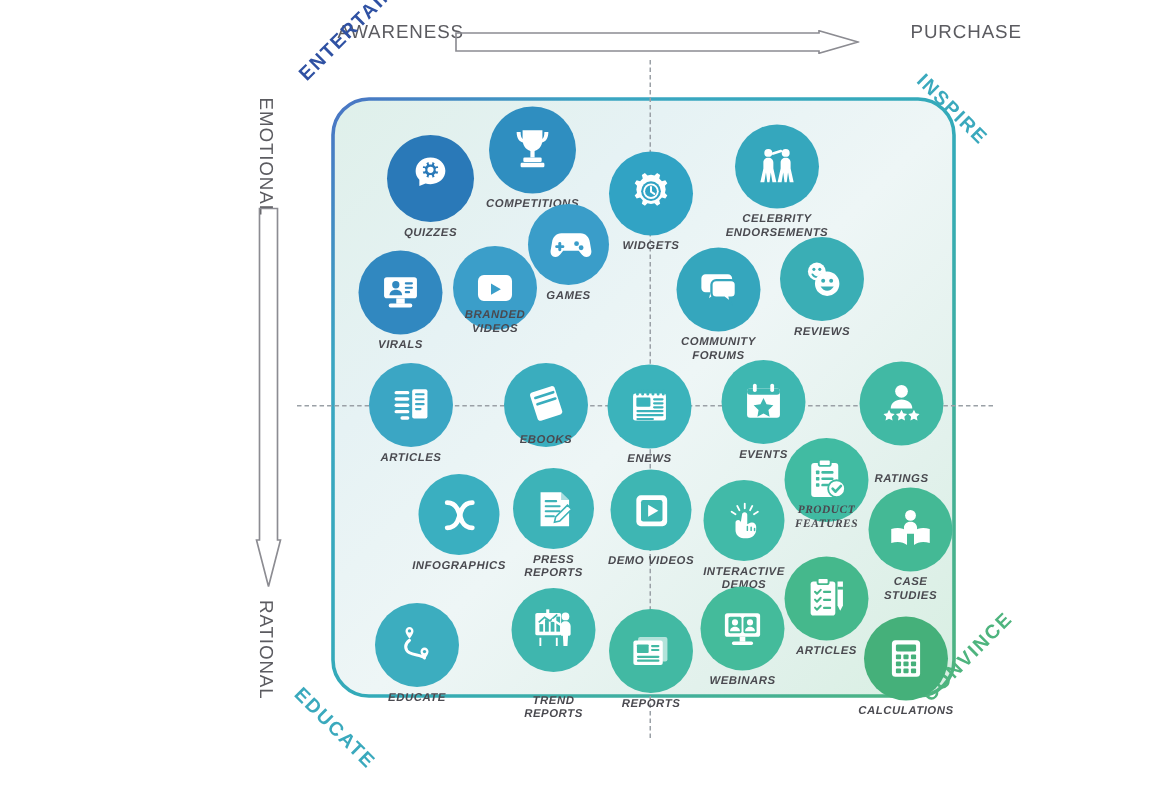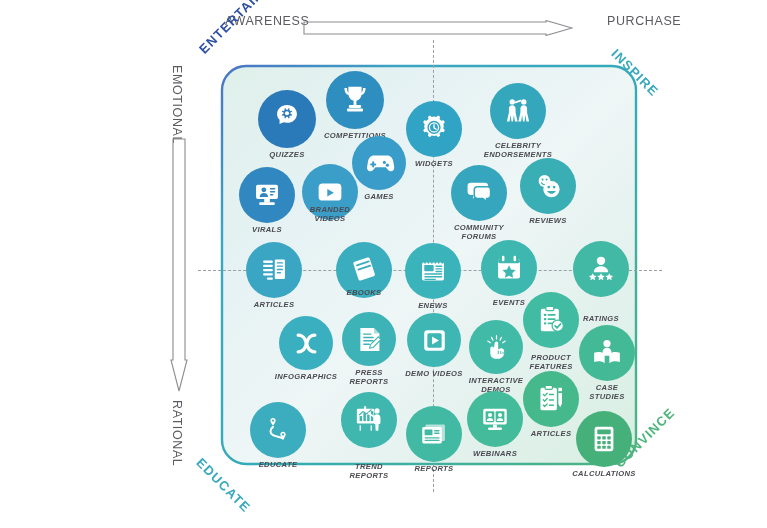--- a/index.html
+++ b/index.html
@@ -410,21 +410,21 @@
               <rect x="18.6" y="15.4" width="10.4" height="2.2" rx="1"></rect>
       <rect x="14" y="20.4" width="3" height="3" rx=".6"></rect>
               <rect x="18.6" y="20.8" width="10.4" height="2.2" rx="1"></rect>
       <rect x="14" y="25.8" width="3" height="3" rx=".6"></rect>
               <rect x="18.6" y="26.2" width="10.4" height="2.2" rx="1"></rect>
             </g>
       <circle cx="31.6" cy="30.4" r="7.2" fill="#fff" stroke="currentColor" stroke-width="1.6"></circle>
       <path d="M28.2 30.4l2.5 2.6 4.6-5" stroke="currentColor" stroke-width="2.2" fill="none" stroke-linecap="round" stroke-linejoin="round"></path>
           </svg>
         </div>
-        <div class="node-label" style="top: 34px;">PRODUCT
+        <div class="node-label" style="top: 16px; font-family: Liberation Serif, serif;">PRODUCT
 FEATURES</div>
       </div>
       <div class="node" style="left: 607px; top: 353px;">
         <div class="bubble" style="width: 56px; height: 56px; background: rgb(68, 185, 149); color: rgb(68, 185, 149);">
           <svg width="36" height="36" viewBox="0 0 46 46" style="color:#44b995">
             <circle cx="23" cy="11" r="4.6" fill="#fff"></circle>
       <path d="M23 16.4c-3.4 0-5.6 2.2-5.6 5.2v5h11.2v-5c0-3-2.2-5.2-5.6-5.2z" fill="#fff"></path>
       <path d="M6.6 22.6c4.8-1.6 10-1.2 13.4 1.6v12c-3.4-2.8-8.6-3.2-13.4-1.6z" fill="#fff"></path>
       <path d="M39.4 22.6c-4.8-1.6-10-1.2-13.4 1.6v12c3.4-2.8 8.6-3.2 13.4-1.6z" fill="#fff"></path>
           </svg>

